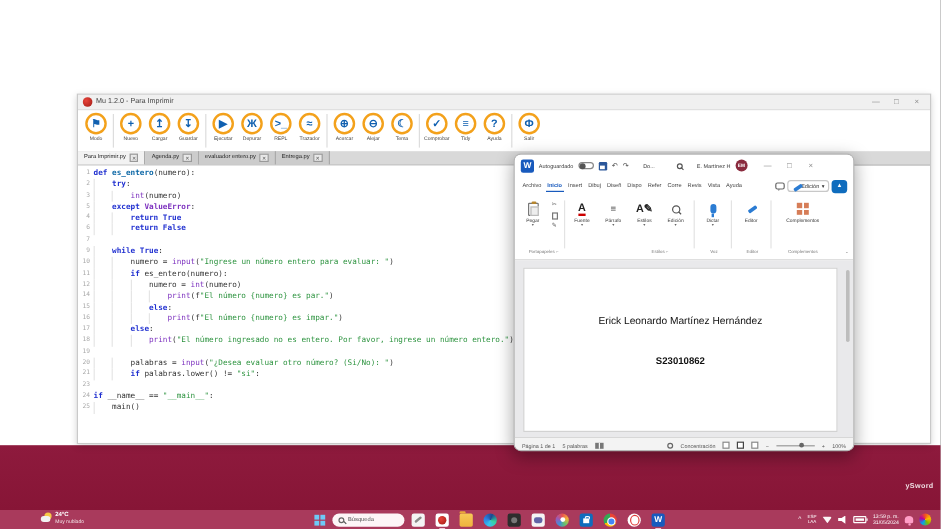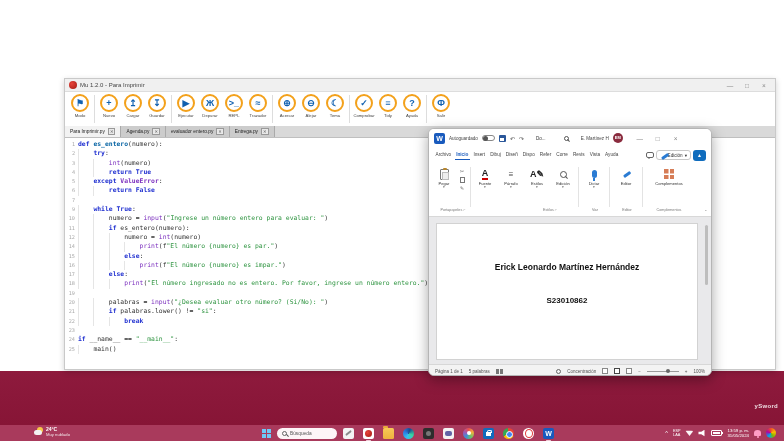--- a/index.html
+++ b/index.html
@@ -88,21 +88,21 @@
   .gridic{width:10px;height:10px;background:
       linear-gradient(#d67d57,#d67d57) 0 0/4.5px 4.5px no-repeat,
       linear-gradient(#d67d57,#d67d57) 5.5px 0/4.5px 4.5px no-repeat,
       linear-gradient(#d67d57,#d67d57) 0 5.5px/4.5px 4.5px no-repeat,
       linear-gradient(#d67d57,#d67d57) 5.5px 5.5px/4.5px 4.5px no-repeat;}
   .smallic{font-size:5px;color:#666;line-height:7px;}
   .copyic{width:5px;height:6px;border:1px solid #777;position:relative;background:#fff;}
   .copyic::after{content:'';position:absolute;left:1.5px;top:-2.5px;width:5px;height:6px;border:1px solid #999;background:#fff;z-index:-1;}
   #w-docarea{left:0;top:88px;width:100%;height:147px;background:#e9e9eb;}
   #w-page{position:absolute;left:7px;top:6px;right:13px;bottom:4px;background:#fff;border:1px solid #d2d2d2;}
-  .doc-line1{position:absolute;left:0;right:0;top:38px;text-align:center;font-size:8.5px;font-weight:bold;color:#111;}
+  .doc-line1{position:absolute;left:0;right:0;top:38px;text-align:center;font-size:8.5px;font-weight:normal;color:#111;}
   .doc-line2{position:absolute;left:0;right:0;top:72px;text-align:center;font-size:8px;font-weight:bold;color:#111;}
   #w-scroll{position:absolute;right:3px;top:8px;width:3px;height:60px;background:#bdbdbd;border-radius:2px;}
   #w-statusbar{left:0;top:235px;width:100%;height:13px;background:#f3f3f3;border-top:1px solid #d7d7d7;
       display:flex;align-items:center;padding:0 6px;gap:6px;font-size:4.5px;color:#555;}
   .bookic{width:7px;height:5px;background:#777;position:relative;}
   .bookic::after{content:'';position:absolute;left:3px;top:0;width:1px;height:5px;background:#f3f3f3;}
   .focusic{width:5px;height:5px;border:1px solid #666;border-radius:50%;}
   .viewic{width:6px;height:6px;border:1px solid #888;background:#fff;}
   .zslider{width:32px;height:1px;background:#9a9a9a;position:relative;}
   .zslider::after{content:'';position:absolute;left:60%;top:-2px;width:4px;height:4px;background:#666;border-radius:50%;}
@@ -261,37 +261,36 @@
         </div>
         <div class="mtab">
           <span class="mtab-label">Entrega.py</span>
           <span class="mtab-close">✕</span>
         </div>
       </div>
     <div class="abs" id="code">
         <div class="cl"><span class="ln">1</span><span class="lb"><span class="tk-kw">def </span><span class="tk-fn">es_entero</span><span class="tk-pl">(numero):</span></span></div>
         <div class="cl"><span class="ln">2</span><span class="lb"><span class="ig"></span><span class="tk-kw">try</span><span class="tk-pl">:</span></span></div>
         <div class="cl"><span class="ln">3</span><span class="lb"><span class="ig"></span><span class="ig"></span><span class="tk-bi">int</span><span class="tk-pl">(numero)</span></span></div>
+        <div class="cl"><span class="ln">5</span><span class="lb"><span class="ig"></span><span class="tk-kw">except </span><span class="tk-ex">ValueError</span><span class="tk-pl">:</span></span></div>
         <div class="cl"><span class="ln">4</span><span class="lb"><span class="ig"></span><span class="ig"></span><span class="tk-kw">return </span><span class="tk-kc">True</span></span></div>
-        <div class="cl"><span class="ln">5</span><span class="lb"><span class="ig"></span><span class="tk-kw">except </span><span class="tk-ex">ValueError</span><span class="tk-pl">:</span></span></div>
         <div class="cl"><span class="ln">6</span><span class="lb"><span class="ig"></span><span class="ig"></span><span class="tk-kw">return </span><span class="tk-kc">False</span></span></div>
         <div class="cl"><span class="ln">7</span><span class="lb"></span></div>
         <div class="cl"><span class="ln">9</span><span class="lb"><span class="ig"></span><span class="tk-kw">while </span><span class="tk-kc">True</span><span class="tk-pl">:</span></span></div>
         <div class="cl"><span class="ln">10</span><span class="lb"><span class="ig"></span><span class="ig"></span><span class="tk-pl">numero = </span><span class="tk-bi">input</span><span class="tk-pl">(</span><span class="tk-st">"Ingrese un número entero para evaluar: "</span><span class="tk-pl">)</span></span></div>
         <div class="cl"><span class="ln">11</span><span class="lb"><span class="ig"></span><span class="ig"></span><span class="tk-kw">if </span><span class="tk-pl">es_entero(numero):</span></span></div>
         <div class="cl"><span class="ln">12</span><span class="lb"><span class="ig"></span><span class="ig"></span><span class="ig"></span><span class="tk-pl">numero = </span><span class="tk-bi">int</span><span class="tk-pl">(numero)</span></span></div>
         <div class="cl"><span class="ln">14</span><span class="lb"><span class="ig"></span><span class="ig"></span><span class="ig"></span><span class="ig"></span><span class="tk-bi">print</span><span class="tk-pl">(f</span><span class="tk-st">"El número {numero} es par."</span><span class="tk-pl">)</span></span></div>
         <div class="cl"><span class="ln">15</span><span class="lb"><span class="ig"></span><span class="ig"></span><span class="ig"></span><span class="tk-kw">else</span><span class="tk-pl">:</span></span></div>
         <div class="cl"><span class="ln">16</span><span class="lb"><span class="ig"></span><span class="ig"></span><span class="ig"></span><span class="ig"></span><span class="tk-bi">print</span><span class="tk-pl">(f</span><span class="tk-st">"El número {numero} es impar."</span><span class="tk-pl">)</span></span></div>
         <div class="cl"><span class="ln">17</span><span class="lb"><span class="ig"></span><span class="ig"></span><span class="tk-kw">else</span><span class="tk-pl">:</span></span></div>
         <div class="cl"><span class="ln">18</span><span class="lb"><span class="ig"></span><span class="ig"></span><span class="ig"></span><span class="tk-bi">print</span><span class="tk-pl">(</span><span class="tk-st">"El número ingresado no es entero. Por favor, ingrese un número entero."</span><span class="tk-pl">)</span></span></div>
         <div class="cl"><span class="ln">19</span><span class="lb"></span></div>
         <div class="cl"><span class="ln">20</span><span class="lb"><span class="ig"></span><span class="ig"></span><span class="tk-pl">palabras = </span><span class="tk-bi">input</span><span class="tk-pl">(</span><span class="tk-st">"¿Desea evaluar otro número? (Si/No): "</span><span class="tk-pl">)</span></span></div>
         <div class="cl"><span class="ln">21</span><span class="lb"><span class="ig"></span><span class="ig"></span><span class="tk-kw">if </span><span class="tk-pl">palabras.lower() != </span><span class="tk-st">"si"</span><span class="tk-pl">:</span></span></div>
-        <div class="cl"><span class="ln">22</span><span class="lb"><span class="ig"></span><span class="ig"></span><span class="ig"></span><span class="tk-kw">break</span></span></div>
         <div class="cl"><span class="ln">23</span><span class="lb"></span></div>
         <div class="cl"><span class="ln">24</span><span class="lb"><span class="tk-kw">if </span><span class="tk-pl">__name__ == </span><span class="tk-st">"__main__"</span><span class="tk-pl">:</span></span></div>
         <div class="cl"><span class="ln">25</span><span class="lb"><span class="ig"></span><span class="tk-pl">main()</span></span></div>
       </div>
   </div>
 
   <div class="abs" id="word">
     <div class="abs" id="w-titlebar">
       <span class="w-logo">W</span>
       <span class="tiny">Autoguardado</span>

